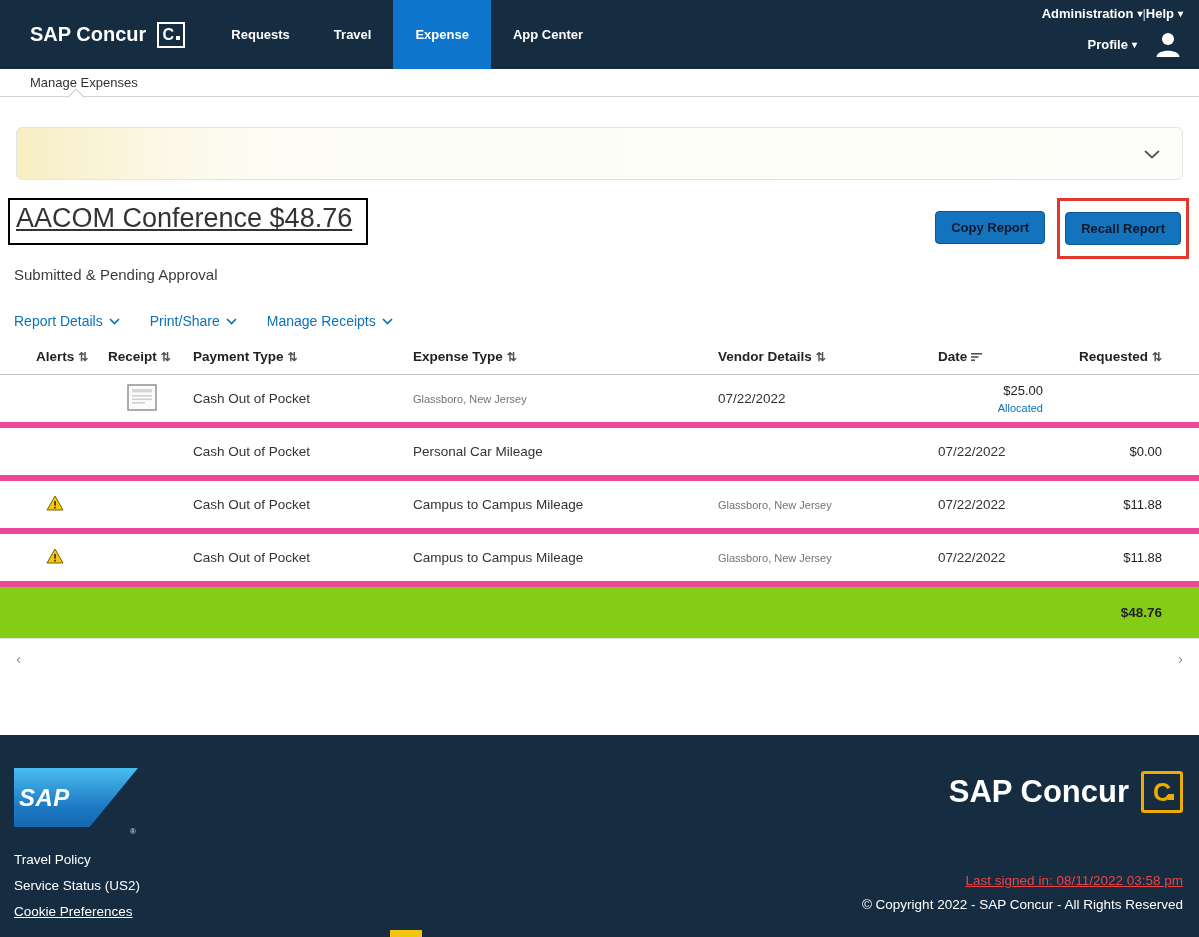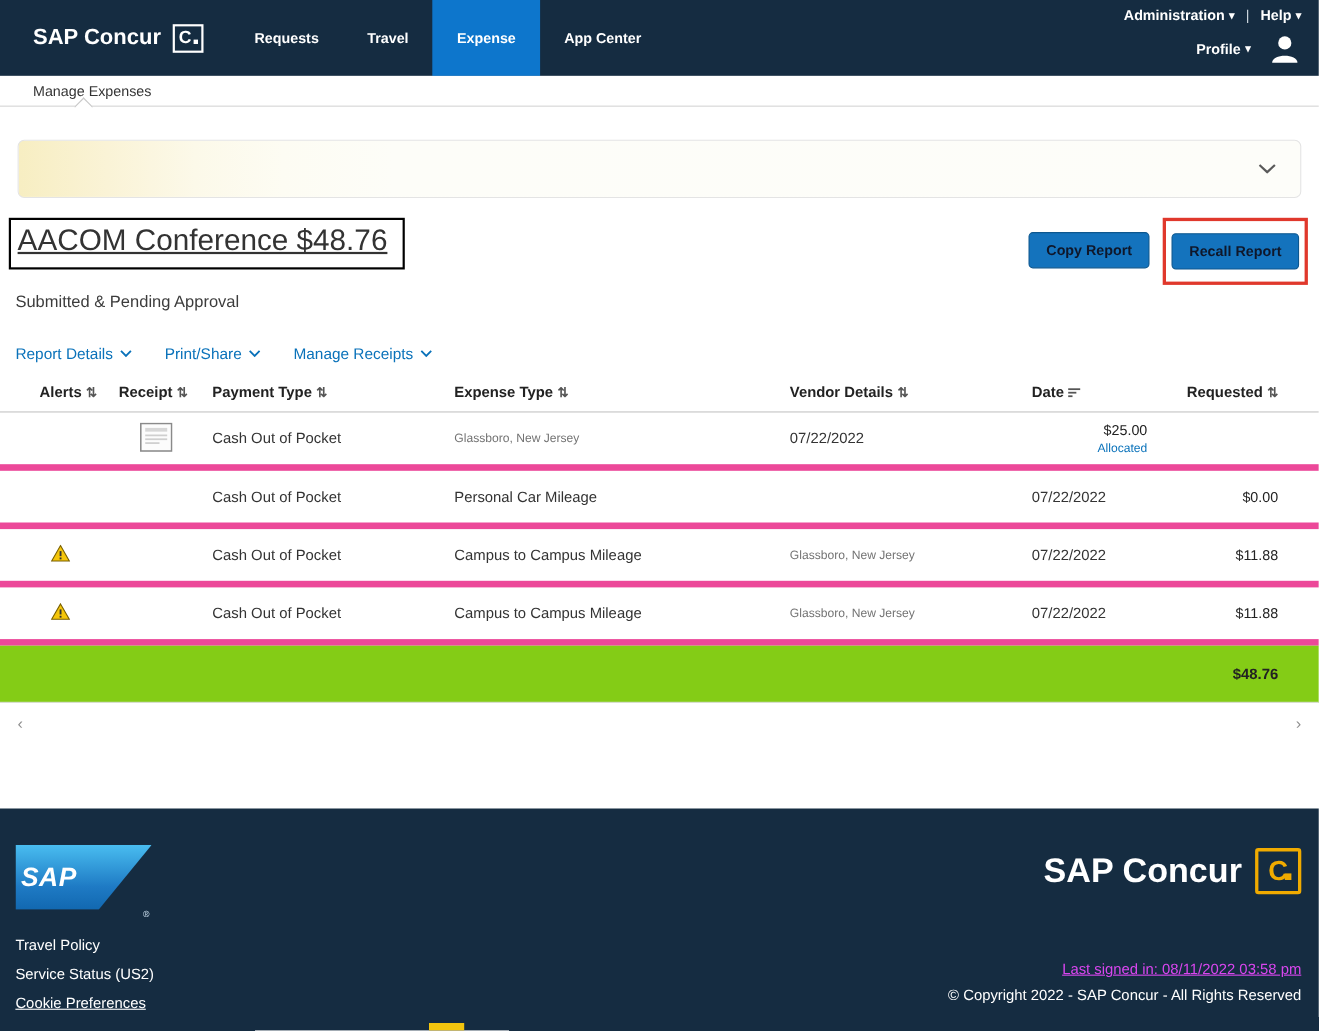--- a/index.html
+++ b/index.html
@@ -13,21 +13,21 @@
   .brand { display:flex; align-items:center; gap:11px; padding:0 24px 0 30px; font-size:20px;
            font-weight:bold; cursor:pointer; }
   .c-box { border:2px solid #fff; width:28px; height:26px; display:inline-flex; align-items:center;
            justify-content:center; font-size:16px; font-weight:bold; }
   .c-dot { width:4px; height:4px; background:#fff; display:inline-block; margin-left:2px; margin-top:7px; }
   .mainnav { display:flex; align-items:stretch; }
   .nav-item { display:flex; align-items:center; padding:0 22px; font-size:13px; font-weight:bold;
               cursor:pointer; }
   .nav-item.active { background:#0d76cc; }
   .top-right { position:absolute; right:16px; top:6px; text-align:right; font-size:13px; font-weight:bold; }
-  .tr-row1 { display:flex; align-items:center; justify-content:flex-end; gap:10px; }
+  .tr-row1 { display:flex; align-items:center; justify-content:flex-end; }
   .tr-row2 { display:flex; align-items:center; justify-content:flex-end; gap:16px; margin-top:8px; }
   .caret { font-size:10px; margin-left:4px; }
   .menu-link { cursor:pointer; display:inline-flex; align-items:center; }
   .pipe { color:#cfd8e0; font-weight:normal; }
   .avatar { width:30px; height:30px; display:inline-flex; cursor:pointer; }
 
   
   .subnav { height:28px; background:#fff; border-bottom:1px solid #d4d4d4; display:flex;
             align-items:center; padding-left:30px; font-size:13px; color:#333; flex-shrink:0;
             position:relative; z-index:2; }
@@ -91,21 +91,21 @@
                   font-size:31px; font-weight:bold; }
   .gold-c { width:42px; height:42px; border:3px solid #f0ab00; color:#f0ab00; display:flex;
             align-items:center; justify-content:center; font-size:25px; font-weight:bold;
             border-radius:3px; position:relative; }
   .gold-c::after { content:""; width:6px; height:6px; background:#f0ab00; position:absolute;
                    right:6px; bottom:10px; }
   .footer-links { position:absolute; left:14px; top:112px; font-size:13.5px; line-height:26px; }
   .flink { cursor:pointer; display:block; }
   .flink.underline { text-decoration:underline; }
   .footer-right { position:absolute; right:16px; top:138px; text-align:right; }
-  .last-signed { color:#d946ef; text-decoration:underline; font-size:13.5px; cursor:pointer; }
+  .last-signed { color:#ef4444; text-decoration:underline; font-size:13.5px; cursor:pointer; }
   .copyright { margin-top:9px; color:#fff; font-size:13.5px; }
   .yellow-bar { position:absolute; left:390px; bottom:0; width:32px; height:7px; background:#f3c50e; }
 </style>
 </head>
 <body>
 
 <div class="page">
 
   <header class="topbar">
     <div class="brand">

